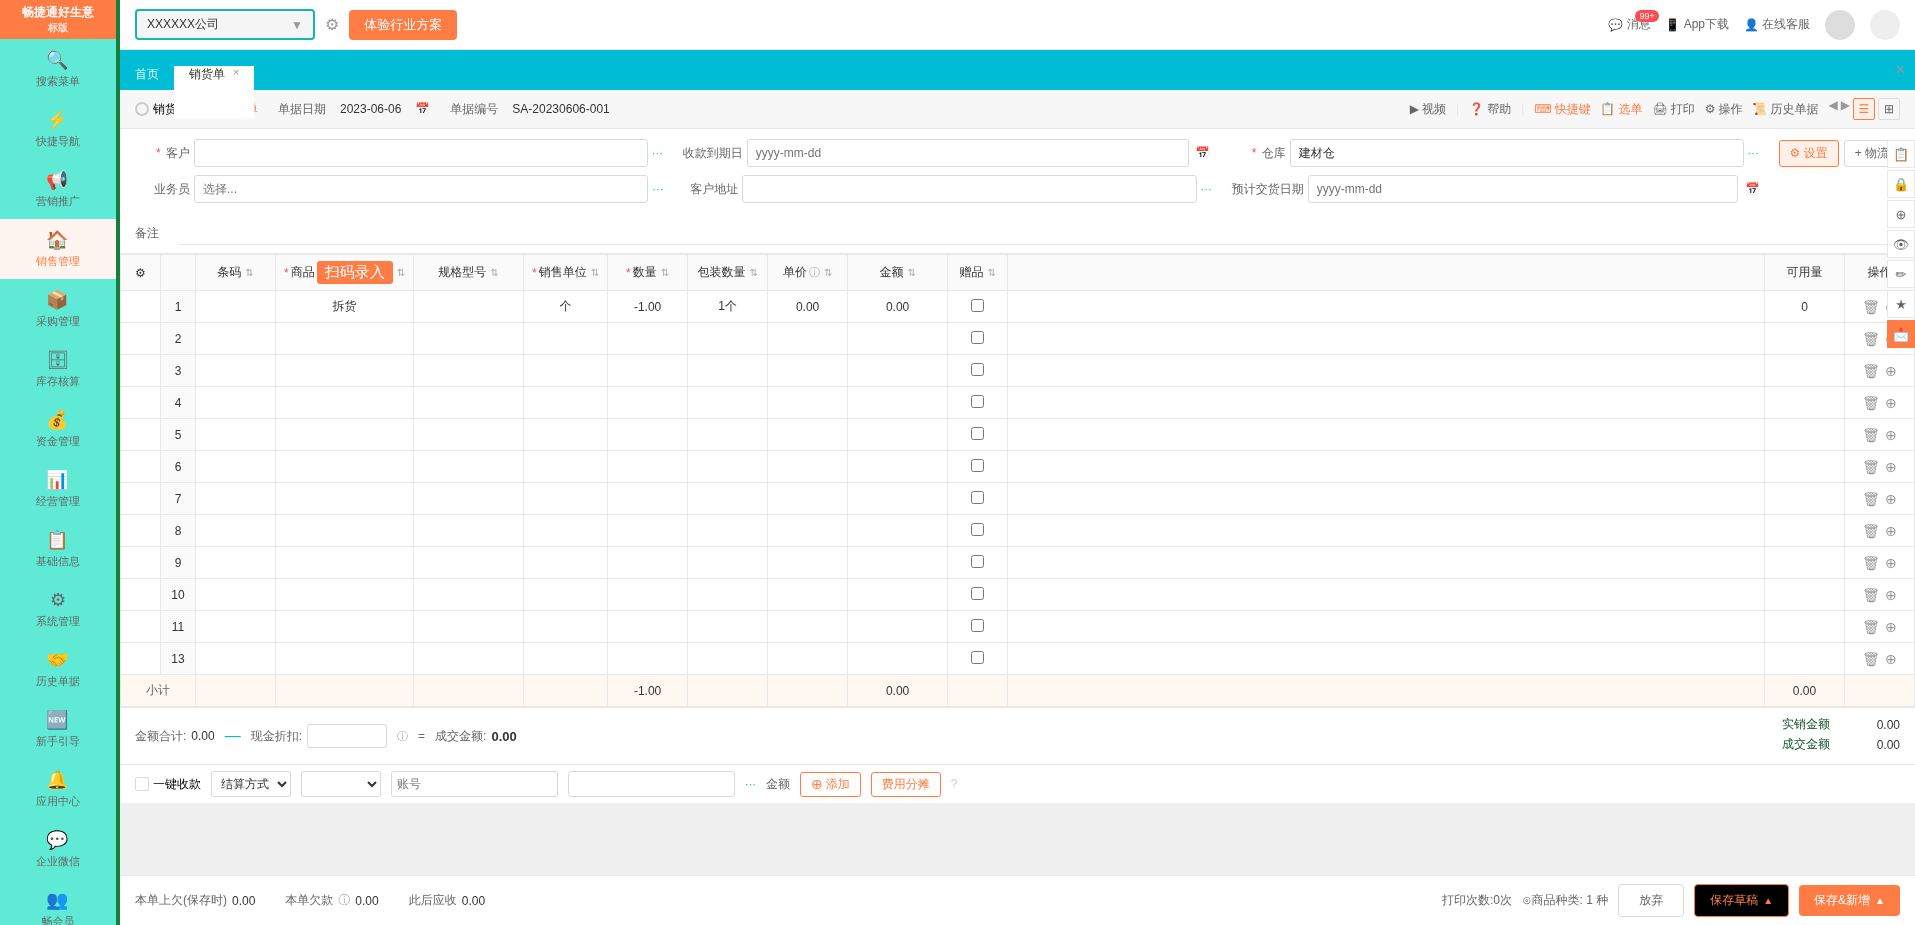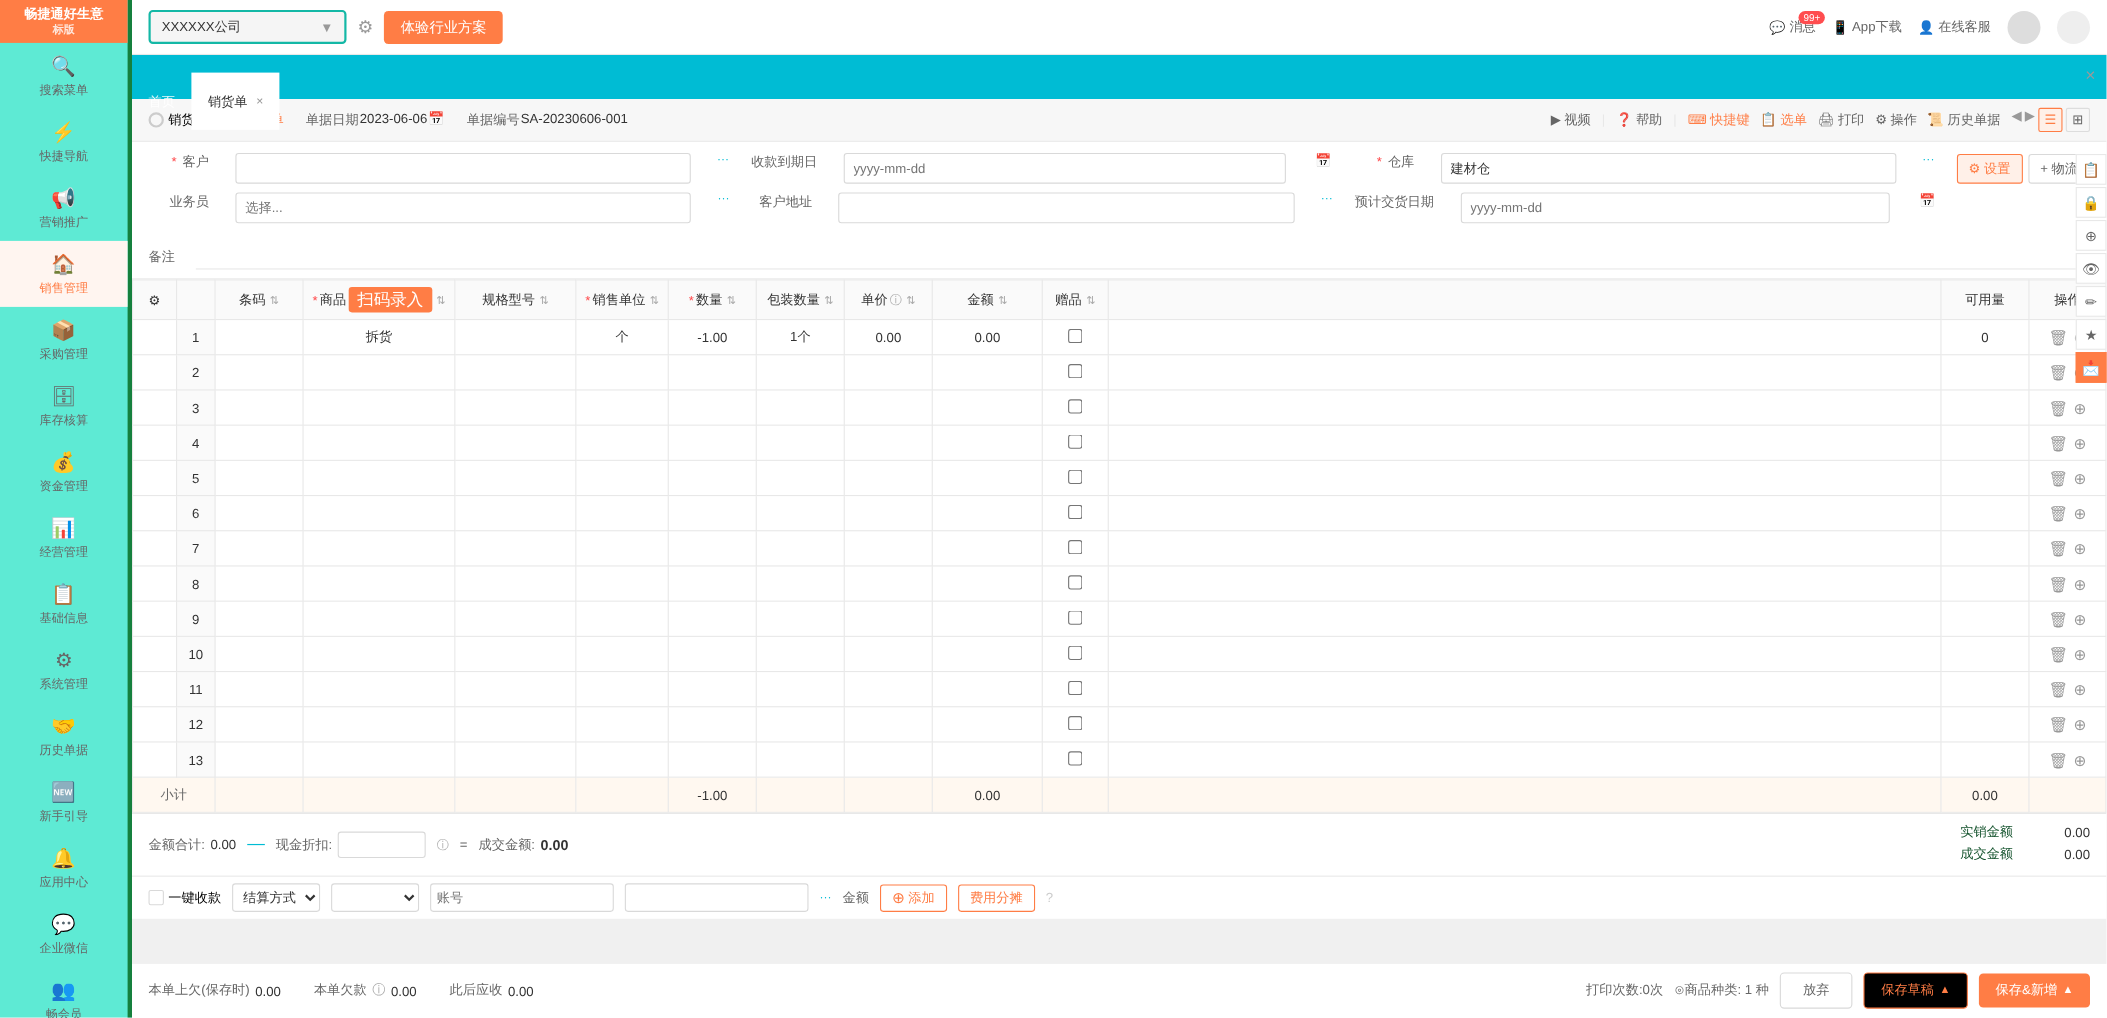--- a/index.html
+++ b/index.html
@@ -48,21 +48,21 @@
       padding: 1px 4px; position: absolute; top: -6px; right: -8px;
     }
     .avatar { width: 30px; height: 30px; border-radius: 50%; background: #ddd; }
 
     
     .tab-bar {
       position: fixed; left: 120px; top: 50px; right: 0; height: 40px;
       background: #00bcd4; display: flex; align-items: center; z-index: 99;
     }
     .tab-item {
-      height: 52px; display: flex; align-items: center; padding: 0 15px;
+      height: 52px; display: flex; padding: 0 15px;
       color: rgba(255,255,255,0.8); cursor: pointer; font-size: 13px; margin-top: 44px;
     }
     .tab-item.active { background: #fff; color: #333; }
     .tab-close { margin-left: 8px; color: #999; font-size: 11px; }
 
     
     .main-content {
       position: fixed; left: 120px; top: 90px; right: 0; bottom: 0;
       background: #f0f0f0; overflow: auto;
     }
@@ -74,35 +74,35 @@
 
     
     .doc-header {
       background: #f7f7f7; padding: 8px 15px; border-bottom: 1px solid #e8e8e8;
       display: flex; align-items: center; gap: 20px;
     }
     .radio-group { display: flex; align-items: center; gap: 15px; }
     .radio-item { display: flex; align-items: center; gap: 4px; cursor: pointer; }
     .radio-circle { width: 14px; height: 14px; border-radius: 50%; border: 2px solid #ccc; }
     .radio-circle.active { border-color: #ff7d45; background: #ff7d45; }
-    .doc-field { display: flex; gap: 1px; }
+    .doc-field { display: flex; align-items: center; gap: 14px; }
     .doc-field-label { color: #666; }
     .doc-field-value { color: #333; font-weight: 500; }
     .doc-header-right { margin-left: auto; display: flex; align-items: center; gap: 10px; }
     .toolbar-btn { display: flex; align-items: center; gap: 3px; color: #666; cursor: pointer; font-size: 12px; }
     .toolbar-btn-orange { color: #ff7d45; }
     .toolbar-sep { color: #e8e8e8; }
     .view-icons { display: flex; gap: 3px; }
     .view-icon { width: 22px; height: 22px; border: 1px solid #ddd; border-radius: 2px; cursor: pointer; display: flex; align-items: center; justify-content: center; color: #666; }
     .view-icon.active { background: #fff0e8; border-color: #ff7d45; color: #ff7d45; }
 
     
     .form-fields { padding: 10px 15px; background: #fff; }
     .form-row { display: flex; align-items: center; margin-bottom: 8px; gap: 20px; }
-    .field-group { display: flex; align-items: flex-start; gap: 24px; flex: 1; }
+    .field-group { display: flex; align-items: center; gap: 4px; flex: 1; }
     .field-label { color: #666; min-width: 55px; text-align: right; }
     .field-required { color: #ff4d4f; margin-right: 2px; }
     .field-input {
       flex: 1; height: 28px; border: 1px solid #d9d9d9; border-radius: 3px;
       padding: 0 8px; color: #333; background: #fff; min-width: 120px;
     }
     .field-input-date { color: #ccc; }
     .field-more { color: #00bcd4; cursor: pointer; font-size: 11px; }
     .field-calendar { color: #999; cursor: pointer; margin-left: 3px; }
 
@@ -798,43 +798,20 @@
       <td class="col-available"></td>
       <td class="col-action">
         <div class="action-icons">
           <span class="action-icon">🗑</span>
           <span class="action-icon">⊕</span>
         </div>
       </td>
     </tr>
             <tr>
       <td class="col-settings"></td>
-      <td class="col-num">12</td>
-      <td class="col-barcode"></td>
-      <td class="col-product"></td>
-      <td class="col-spec"></td>
-      <td class="col-unit"></td>
-      <td class="col-qty "></td>
-      <td class="col-pkg-qty"></td>
-      <td class="col-price"></td>
-      <td class="col-amount"></td>
-      <td class="col-gift">
-        <input type="checkbox" style="">
-      </td>
-      <td></td>
-      <td class="col-available"></td>
-      <td class="col-action">
-        <div class="action-icons">
-          <span class="action-icon">🗑</span>
-          <span class="action-icon">⊕</span>
-        </div>
-      </td>
-    </tr>
-            <tr>
-      <td class="col-settings"></td>
       <td class="col-num">13</td>
       <td class="col-barcode"></td>
       <td class="col-product"></td>
       <td class="col-spec"></td>
       <td class="col-unit"></td>
       <td class="col-qty "></td>
       <td class="col-pkg-qty"></td>
       <td class="col-price"></td>
       <td class="col-amount"></td>
       <td class="col-gift">

